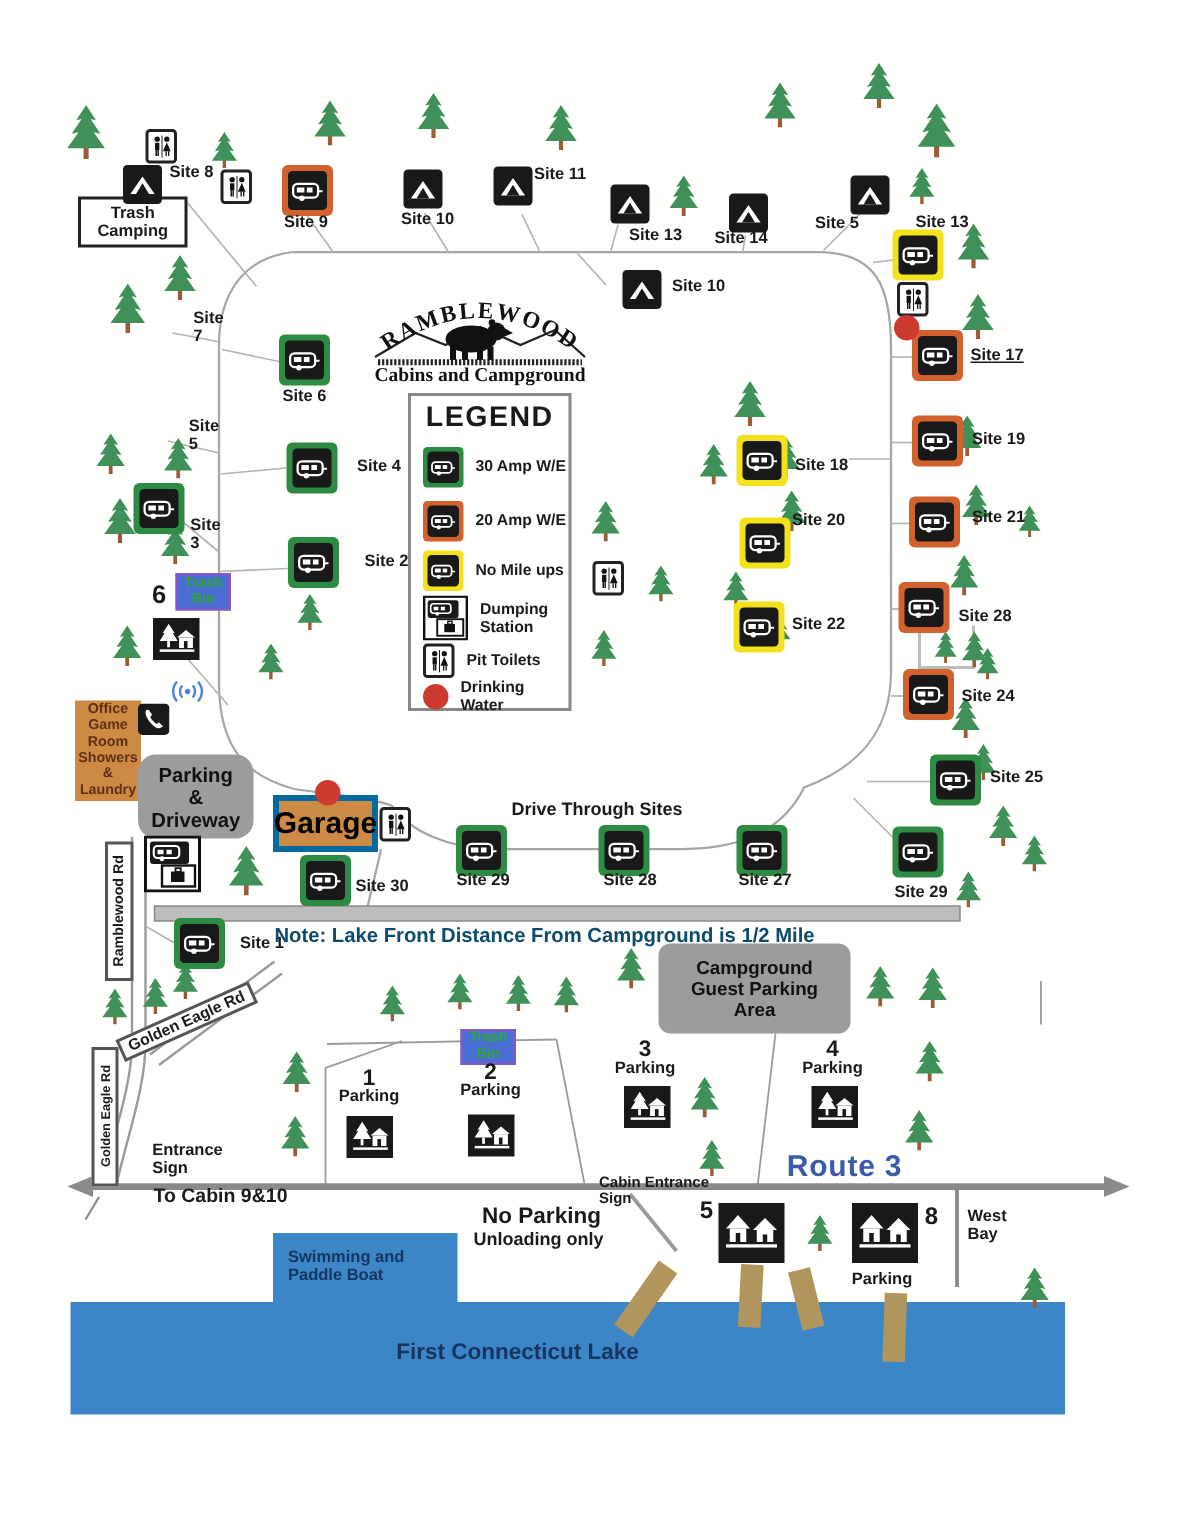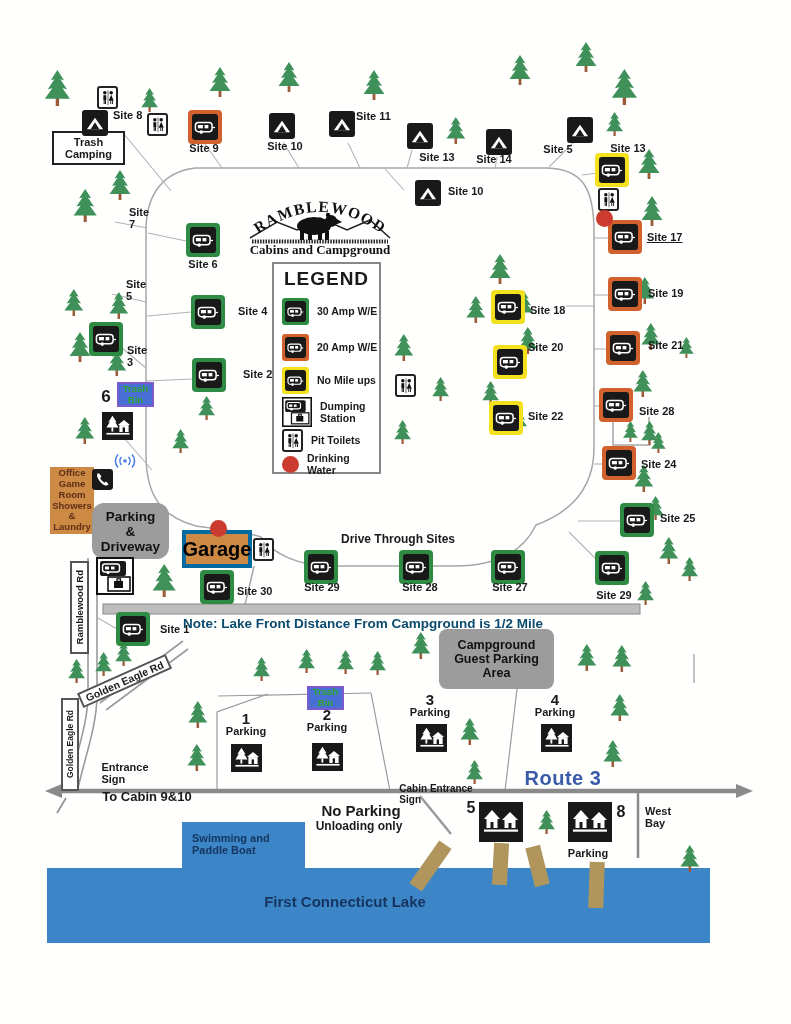--- a/index.html
+++ b/index.html
@@ -235,21 +235,21 @@
   <div class="obox office" style="left:50px;top:467px;width:44px;height:67px">Office
 Game
 Room
 Showers
 &amp;
 Laundry</div>
   <div class="gbox" style="left:92px;top:503px;width:77px;height:56px;font-size:13.5px">Parking
 &amp;
 Driveway</div>
   <div class="obox garage" style="left:182px;top:530px;width:70px;height:38px">Garage</div>
-  <div class="gbox" style="left:439px;top:629px;width:115px;height:60px;font-size:12.5px;border-radius:8px">Campground
+  <div class="gbox" style="left:439px;top:629px;width:128px;height:60px;font-size:12.5px;border-radius:8px">Campground
 Guest Parking
 Area</div>
   <div class="trash" style="left:117px;top:382px;width:37px;height:25px">Trash
 Bin</div>
   <div class="trash" style="left:307px;top:686px;width:37px;height:24px">Trash
 Bin</div>
 
   <div class="vsign" style="left:70px;top:561px;width:19px;height:93px;font-size:9.5px">
     <span>Ramblewood Rd</span>
     </div>

